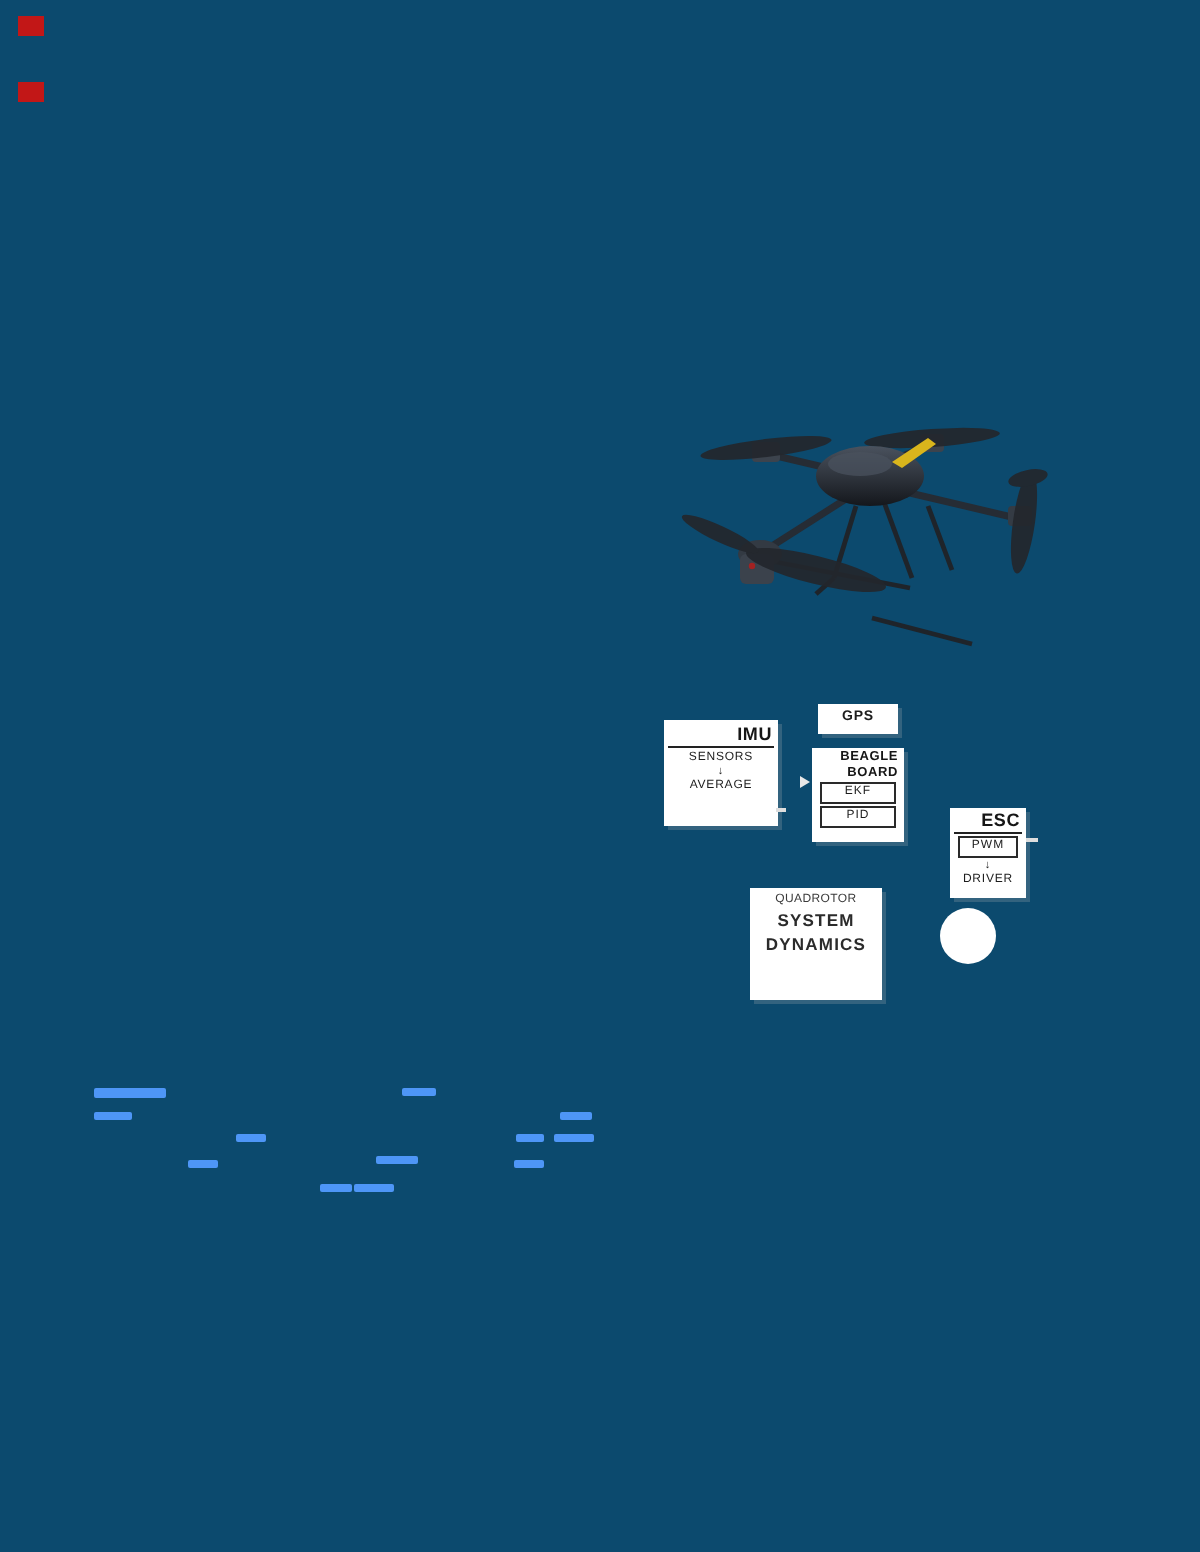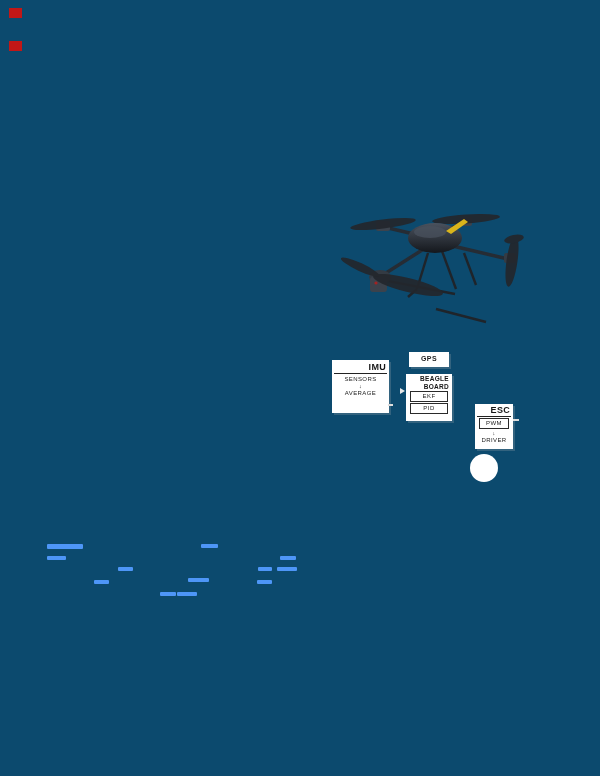--- a/index.html
+++ b/index.html
@@ -125,20 +125,25 @@
   </div>
 
   <div class="box esc-box">
     <div class="box-title">ESC</div>
     <div class="divider"></div>
     <div class="subbox">PWM</div>
     <div class="box-line tiny">↓</div>
     <div class="box-line">DRIVER</div>
   </div>
 
+  <div class="box dyn-box">
+    <div class="box-line l1">QUADROTOR</div>
+    <div class="box-line l2">SYSTEM</div>
+    <div class="box-line l3">DYNAMICS</div>
+  </div>
 
   <div class="motor-circle"></div>
 
   <div class="arrowhead" style="left:400px;top:388px;"></div>
   <div class="stub" style="left:513px;top:419px;width:6px;"></div>
   <div class="stub" style="left:388px;top:404px;width:5px;"></div>
 
   <div id="link-layer">
       <div class="link-frag" style="left: 47px; top: 544px; width: 36px; height: 5px; background: rgb(78, 150, 247);"></div>
       <div class="link-frag" style="left: 47px; top: 556px; width: 19px; height: 4px; background: rgb(78, 150, 247);"></div>

